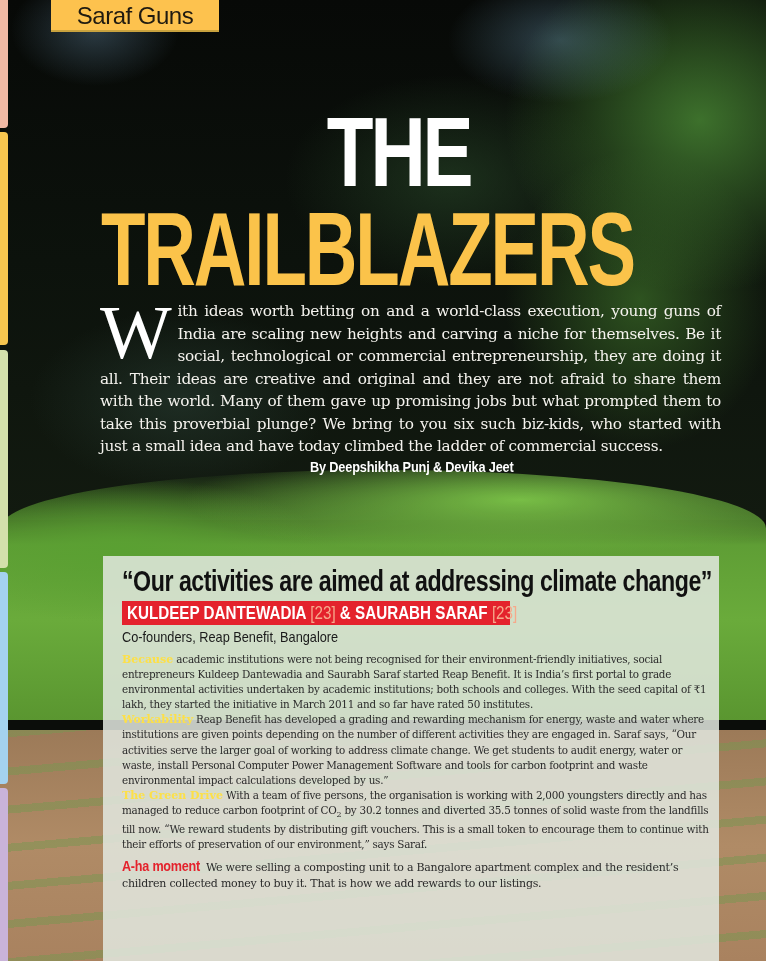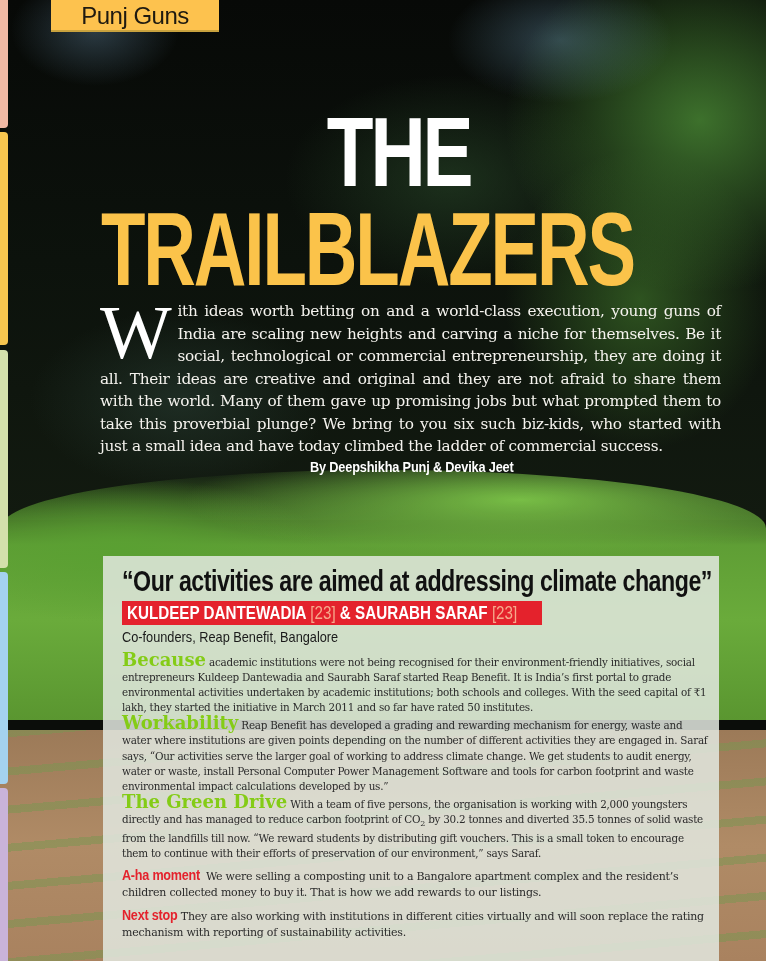--- a/index.html
+++ b/index.html
@@ -91,41 +91,41 @@
     position:absolute; left:103px; top:556px; width:616px; height:405px;
     background:rgba(226,232,224,0.86);
     text-decoration:underline;
   }
   .quote {
     position:absolute; left:19px; top:9px; white-space:nowrap;
     font-family:"Liberation Sans", sans-serif; font-weight:bold; font-size:29px; color:#111;
     transform:scaleX(0.80); transform-origin:left top; letter-spacing:-0.6px;
   }
   .names-band {
-    position:absolute; left:19px; top:45px; height:24px; width:420px;
+    position:absolute; left:19px; top:45px; height:24px; width:388px;
     background:#e4222c;
   }
   .names {
     position:absolute; left:5px; top:1px; white-space:nowrap;
     font-family:"Liberation Sans", sans-serif; font-weight:bold; font-size:19px; color:#fff;
     transform:scaleX(0.80); transform-origin:left top; line-height:22px;
   }
   .age { font-weight:normal; color:#f6a98b; }
   .role {
     position:absolute; left:19px; top:72px; white-space:nowrap;
     font-family:"Liberation Sans", sans-serif; font-size:15px; color:#1a1a1a;
     transform:scaleX(0.85); transform-origin:left top;
   }
   .body {
     position:absolute; left:19px; top:96px; width:590px;
     font-family:"DejaVu Serif", serif; font-size:10.4px; line-height:15.1px; color:#2b2b2b;
     letter-spacing:-0.25px;
   }
   .body p { margin:0; }
-  .lead { font-weight:bold; font-size:18px; color:#84cc16; letter-spacing:0; }
+  .lead { font-weight:bold; font-size:11px; color:#fde047; letter-spacing:0; }
   .sub2 { font-size:8px; vertical-align:-3px; }
   .callout { margin-top:6px !important; font-size:11px; line-height:16px; }
   .callout-lead {
     font-family:"Liberation Sans", sans-serif; font-weight:bold; font-size:14px; color:#e4222c;
     display:inline-block; transform:scaleX(0.9); transform-origin:left center; margin-right:-6px;
   }
 </style>
 </head>
 <body>
 
@@ -136,21 +136,21 @@
 </div>
 
 <div class="tab tab-pink"></div>
 <div class="tab tab-yellow">
   <div class="tab-label">Cover Story</div>
 </div>
 <div class="tab tab-green"></div>
 <div class="tab tab-blue"></div>
 <div class="tab tab-purple"></div>
 
-<div class="section-label">Punj Guns</div>
+<div class="section-label">Saraf Guns</div>
 
 <div class="title-the">THE</div>
 <div class="title-main">TRAILBLAZERS</div>
 
 <div class="intro">
   <span class="dropcap">W</span><span>ith ideas worth betting on and a world-class execution, young guns of India are scaling new heights and carving a niche for themselves. Be it social, technological or commercial entrepreneurship, they are doing it all. Their ideas are creative and original and they are not afraid to share them with the world. Many of them gave up promising jobs but what prompted them to take this proverbial plunge? We bring to you six such biz-kids, who started with just a small idea and have today climbed the ladder of commercial success.</span>
 </div>
 
 <div class="byline">By Deepshikha Punj &amp; Devika Jeet</div>
 
@@ -175,17 +175,14 @@
     </p>
     <p>
       <span class="lead">Workability</span><span> Reap Benefit has developed a grading and rewarding mechanism for energy, waste and water where institutions are given points depending on the number of different activities they are engaged in. Saraf says, “Our activities serve the larger goal of working to address climate change. We get students to audit energy, water or waste, install Personal Computer Power Management Software and tools for carbon footprint and waste environmental impact calculations developed by us.”</span>
     </p>
     <p>
       <span class="lead">The Green Drive</span><span> With a team of five persons, the organisation is working with 2,000 youngsters directly and has managed to reduce carbon footprint of CO</span><span class="sub2">2</span><span> by 30.2 tonnes and diverted 35.5 tonnes of solid waste from the landfills till now. “We reward students by distributing gift vouchers. This is a small token to encourage them to continue with their efforts of preservation of our environment,” says Saraf.</span>
     </p>
     <p class="callout">
       <span class="callout-lead">A-ha moment</span><span> We were selling a composting unit to a Bangalore apartment complex and the resident’s children collected money to buy it. That is how we add rewards to our listings.</span>
     </p>
-    <p class="callout">
-      <span class="callout-lead">Next stop</span><span> They are also working with institutions in different cities virtually and will soon replace the rating mechanism with reporting of sustainability activities.</span>
-    </p>
   </div>
 </div>
 
 </body></html>

